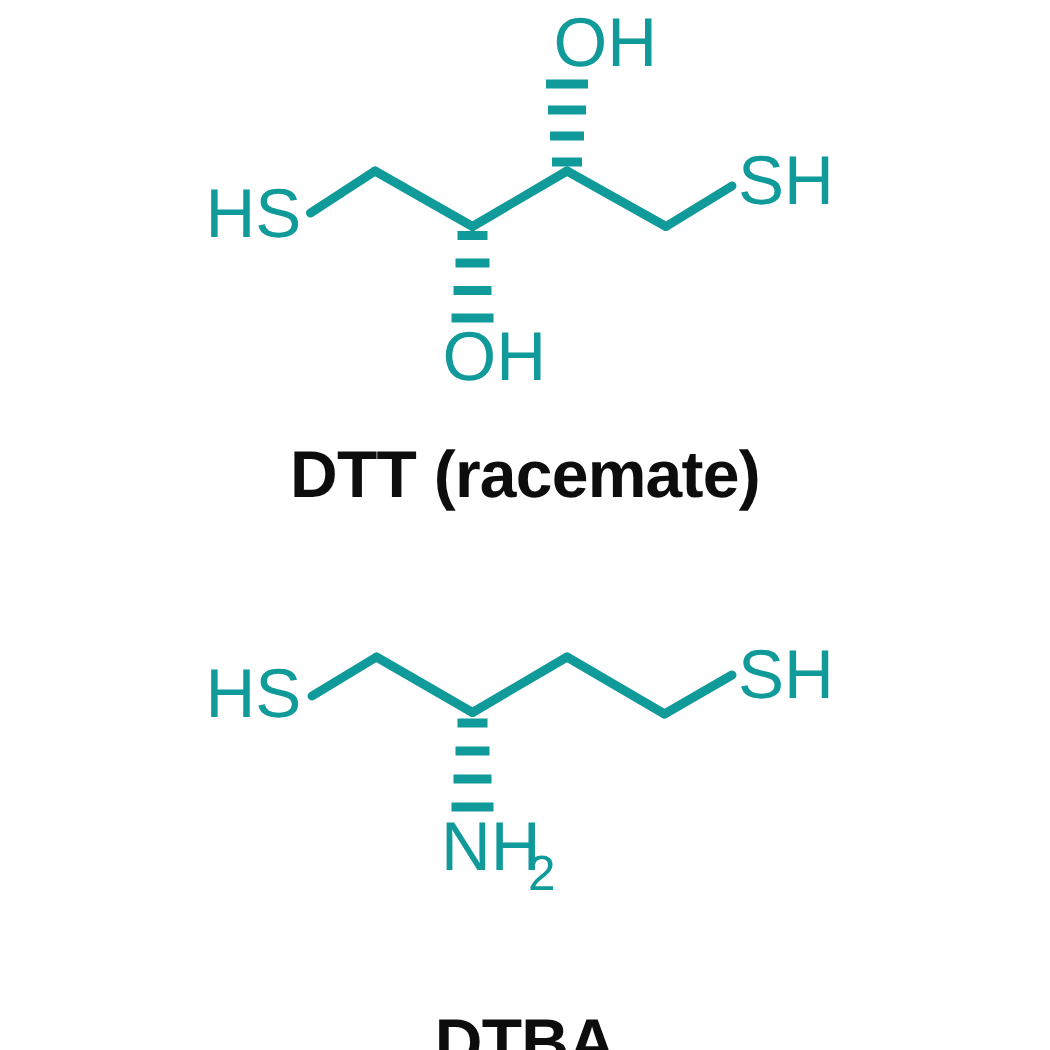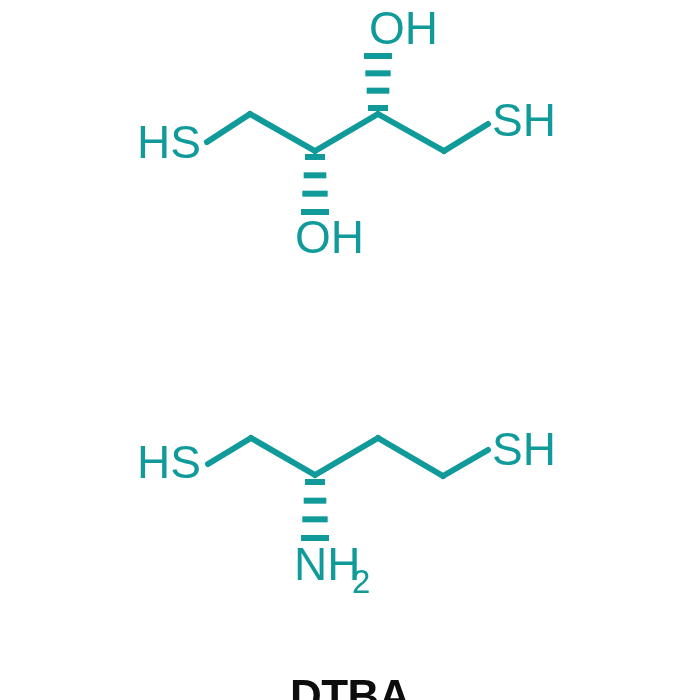--- a/index.html
+++ b/index.html
@@ -94,16 +94,17 @@
           <rect x="302.3333333333333" y="516.3333333333334" width="25.333333333333332" height="6" fill="#119a9a"></rect>
           <rect x="301" y="535" width="28" height="6" fill="#119a9a"></rect>
         </g>
         <text x="137" y="478" fill="#119a9a" font-size="46" font-family="&quot;Liberation Sans&quot;, sans-serif" text-anchor="start" class="atom-label">HS</text>
         <text x="492" y="465" fill="#119a9a" font-size="46" font-family="&quot;Liberation Sans&quot;, sans-serif" text-anchor="start" class="atom-label">SH</text>
         <text x="294" y="580" fill="#119a9a" font-size="46" font-family="&quot;Liberation Sans&quot;, sans-serif" text-anchor="start" class="atom-label">NH</text>
         <text x="352" y="593" fill="#119a9a" font-size="33" font-family="&quot;Liberation Sans&quot;, sans-serif" text-anchor="start" class="atom-label">2</text>
       </g>
     </svg>
 
+  <div class="caption" id="caption-dtt">DTT (racemate)</div>
 
   <div class="caption" id="caption-dtba">DTBA</div>
 
 </div>
 
 </body></html>

